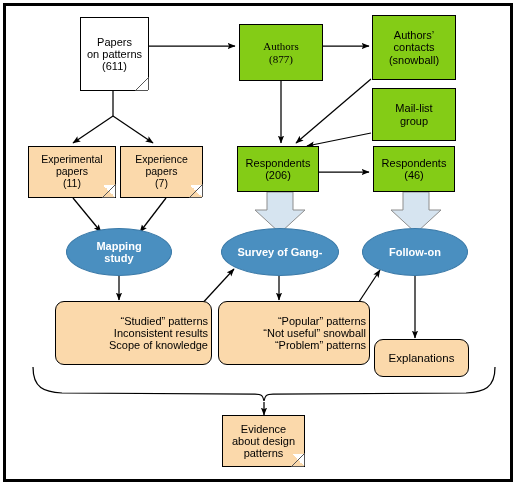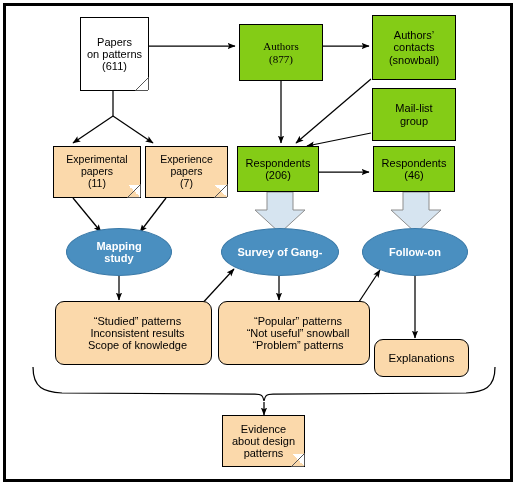--- a/index.html
+++ b/index.html
@@ -13,23 +13,23 @@
   .doc{background:#ffffff;border:1px solid #000;}
   .doc.peach{background:#fbd9ab;}
   .bluebox{background:#84cc16;border:1px solid #000;}
   .roundbox{background:#fbd9ab;border:1px solid #000;border-radius:9px;}
   .ellipse{background:#4a8fc0;border:1px solid #3b7aa8;border-radius:50%;color:#ffffff;font-weight:bold;}
   .fold{position:absolute;right:-1px;bottom:-1px;width:13px;height:13px;
         background:linear-gradient(225deg,#ffffff 0 50%,transparent 50% 100%);}
   .doc.peach .fold{background:linear-gradient(225deg,#ffffff 0 50%,transparent 50% 100%);}
   .foldline{position:absolute;right:-1px;bottom:-1px;width:14px;height:14px;}
   .lbl{width:100%;padding:0 3px;box-sizing:border-box;}
-  .left{text-align:center;padding-left:11px;}
+  .left{text-align:right;padding-left:11px;}
   .t11{font-size:11px;}
-  .t105{font-size:10.5px;margin-left:25px;}
+  .t105{font-size:10.5px;}
   .t12{font-size:11.5px;}
 </style>
 </head>
 <body>
 
 <div id="stage">
   <div id="frame-outer"></div>
 
   <svg class="layer" viewBox="0 0 516 485">
     <defs>

